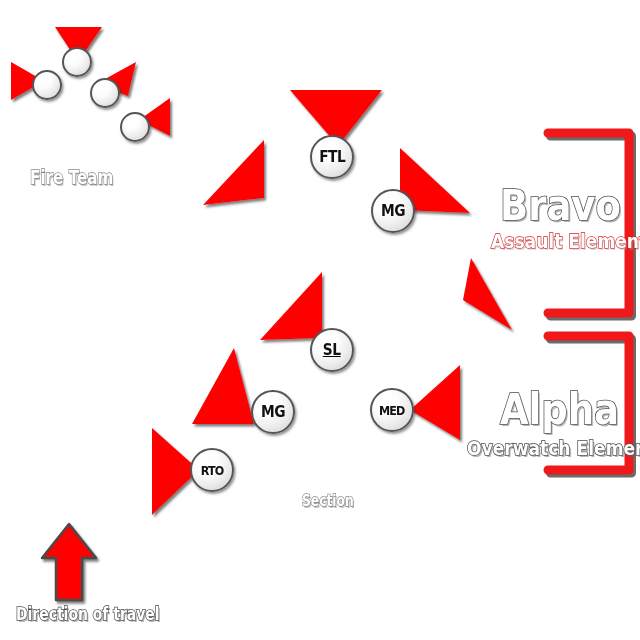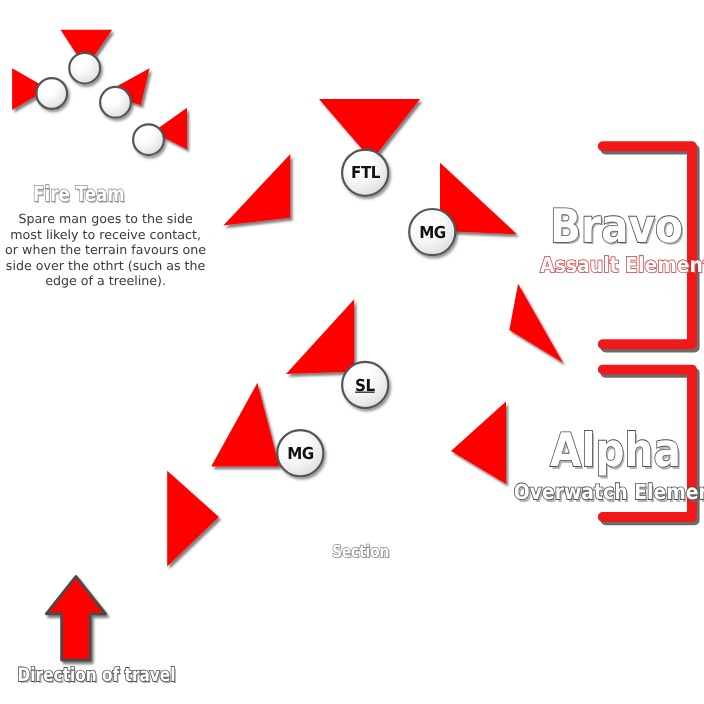--- a/index.html
+++ b/index.html
@@ -155,24 +155,29 @@
   </div>
   <div class="unit" style="left:371px;top:189px;">
     <span>MG</span>
   </div>
   <div class="unit" style="left:310px;top:328px;text-decoration:underline;">
     <span>SL</span>
   </div>
   <div class="unit" style="left:251px;top:390px;">
     <span>MG</span>
   </div>
+  <div class="unit sm" style="left:370px;top:388px;">
+    <span>MED</span>
+  </div>
+  <div class="unit sm" style="left:190px;top:448px;">
+    <span>RTO</span>
+  </div>
 
   <div id="fireteam-title" class="otext grey">Fire Team</div>
 
-  <div id="fireteam-note">Spare man goes to the side most likely to receive contact, or when the terrain favours one side over the othrt (such as the edge of a treeline).</div>
 
   <div id="section-title" class="otext grey">Section</div>
 
   <div id="bravo-title" class="otext dark">Bravo</div>
   <div id="bravo-sub" class="otext red">Assault Element</div>
 
   <div id="alpha-title" class="otext dark">Alpha</div>
   <div id="alpha-sub" class="otext dark">Overwatch Element</div>
 
   <div id="travel-title" class="otext dark">Direction of travel</div>

